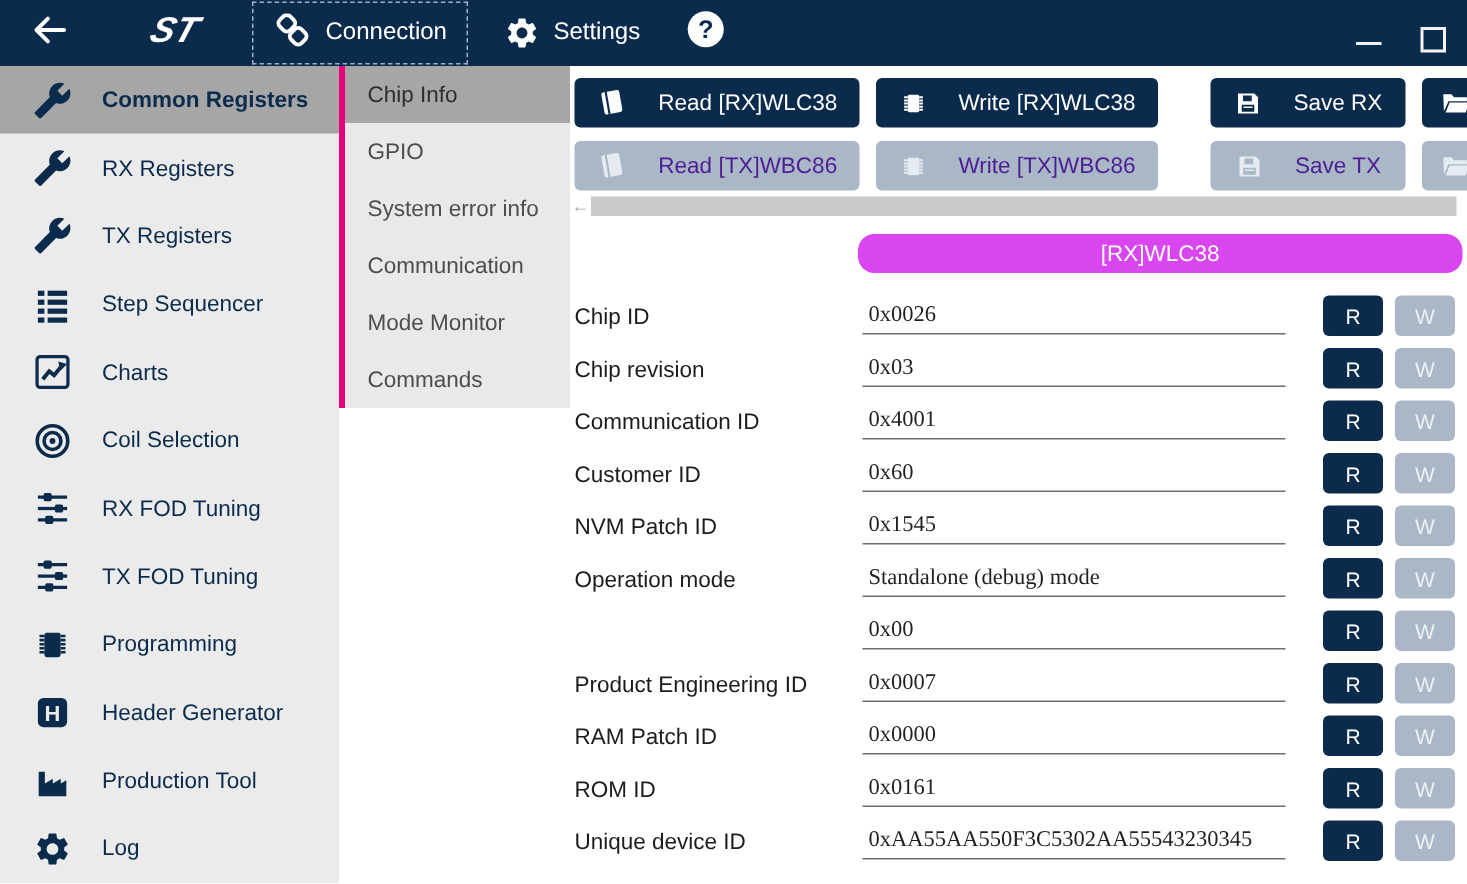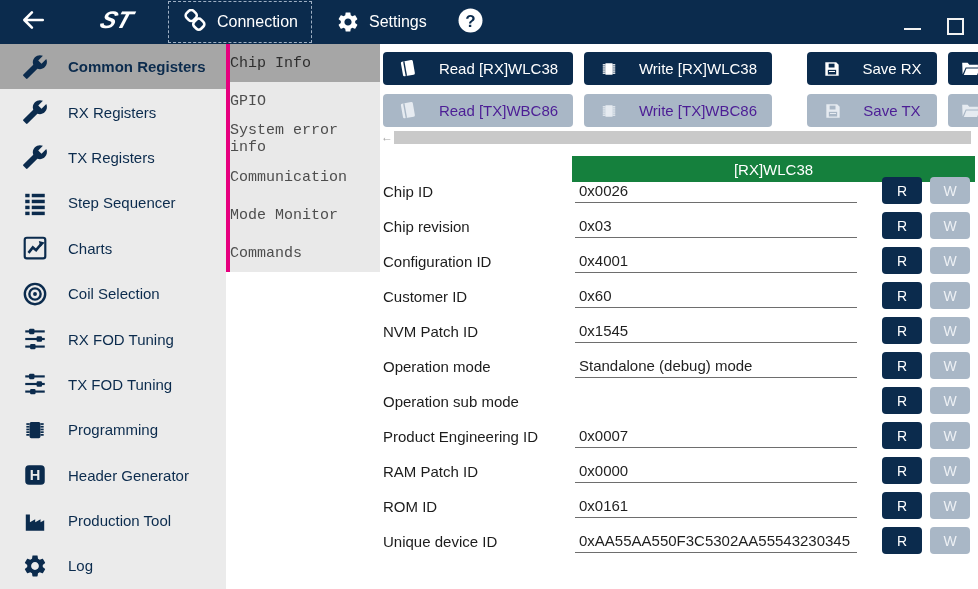--- a/index.html
+++ b/index.html
@@ -22,22 +22,22 @@
   .app { display: flex; height: 545px; }
   .sidebar { width: 226px; background: #ebebeb; flex-shrink: 0; }
   .side-item { height: 45.4px; display: flex; align-items: center; padding-left: 22px; gap: 20px; cursor: pointer; }
   .side-item .lbl { font-size: 15px; color: #0b2b4d; }
   .side-item.selected { background: #a6a6a6; }
   .side-item.selected .lbl { font-weight: bold; }
   .side-item svg { flex-shrink: 0; }
 
   .subwrap { width: 154px; flex-shrink: 0; background: #ffffff; }
   .subbar { border-left: 4px solid #e6007e; background: #e9e9e9; height: 228px; }
-  .sub-item { height: 38px; display: flex; align-items: center; 
-    font-size: 15px; color: #4d4d4d; cursor: pointer; font-family: Liberation Mono, monospace; }
+  .sub-item { height: 38px; display: flex; align-items: center; padding-left: 15px;
+    font-size: 15px; color: #4d4d4d; cursor: pointer; }
   .sub-item.selected { background: #a6a6a6; color: #2e2e2e; }
 
   
   .main { position: relative; width: 598px; background: #fff; }
   .btnrow { position: absolute; left: 3px; display: flex; gap: 11px; }
   .row1 { top: 8px; } .row2 { top: 50px; }
   .btn { height: 33px; border-radius: 4px; background: #0b2b4d; color: #fff;
     display: flex; align-items: center; justify-content: center; gap: 20px;
     font-size: 15px; cursor: pointer; flex-shrink: 0; }
   .btn.disabled { background: #a9b7c6; color: #4c1d95; }
@@ -48,28 +48,28 @@
   .btn svg .cut { fill: #0b2b4d; }
   .btn.disabled svg .cut { fill: #a9b7c6; }
   .w190 { width: 190px; } .w188 { width: 188px; } .w130 { width: 130px; margin-left: 24px; }
   .btn.clipped { width: 130px; justify-content: flex-start; padding-left: 12px; }
 
   .hscroll { position: absolute; top: 87px; left: 0; width: 592px; height: 13px; display: flex; align-items: center; }
   .hs-arrow { width: 14px; color: #a6a6a6; font-size: 12px; line-height: 13px; text-align: center; cursor: pointer; }
   .hs-track { height: 13px; width: 577px; background: #c9c9c9; cursor: pointer; }
 
   .colheader { position: absolute; top: 112px; left: 192px; width: 403px; height: 26px;
-    background: #15803d; color: #fff; font-size: 15px; display: flex; align-items: center; justify-content: center; }
-
-  .rows { position: absolute; top: 132px; left: 0; width: 598px; }
+    background: #d946ef; color: #fff; font-size: 15px; display: flex; align-items: center; justify-content: center; border-radius: 11px; }
+
+  .rows { position: absolute; top: 152px; left: 0; width: 598px; }
   .reg-row { position: relative; height: 35px; }
   .reg-label { position: absolute; left: 3px; top: 7px; font-size: 15px; color: #1c1c1c; }
   .reg-field { position: absolute; left: 195px; top: 0; width: 282px; height: 27px;
     border-bottom: 1px solid #6e6e6e; font-size: 15px; color: #1f1f1f; cursor: text; }
-  .reg-field span { display: block; width: 100%; padding: 6px 0 0 4px; white-space: nowrap; overflow: hidden; }
+  .reg-field span { display: block; width: 100%; padding: 6px 0 0 4px; white-space: nowrap; overflow: hidden; font-family: Liberation Serif, serif; }
   .rw { position: absolute; top: 1px; height: 27px; border-radius: 4px; font-size: 14px;
     display: flex; align-items: center; justify-content: center; cursor: pointer; }
   .rbtn { left: 502px; width: 40px; background: #0b2b4d; color: #fff; }
   .wbtn { left: 550px; width: 40px; background: #a9b7c6; color: #eef1f5; }
 </style>
 </head>
 <body>
 
 <div class="titlebar">
   <span class="back">
@@ -374,21 +374,21 @@
       <div class="reg-row">
         <span class="reg-label">Chip revision</span>
         <div class="reg-field">
             <span>0x03</span>
           </div>
         <div class="rw rbtn">R</div>
         <div class="rw wbtn">W</div>
       </div>
 
       <div class="reg-row">
-        <span class="reg-label">Configuration ID</span>
+        <span class="reg-label">Communication ID</span>
         <div class="reg-field">
             <span>0x4001</span>
           </div>
         <div class="rw rbtn">R</div>
         <div class="rw wbtn">W</div>
       </div>
 
       <div class="reg-row">
         <span class="reg-label">Customer ID</span>
         <div class="reg-field">
@@ -410,21 +410,23 @@
       <div class="reg-row">
         <span class="reg-label">Operation mode</span>
         <div class="reg-field">
             <span>Standalone (debug) mode</span>
           </div>
         <div class="rw rbtn">R</div>
         <div class="rw wbtn">W</div>
       </div>
 
       <div class="reg-row">
-        <span class="reg-label">Operation sub mode</span>
+        <div class="reg-field">
+            <span>0x00</span>
+          </div>
         <div class="rw rbtn">R</div>
         <div class="rw wbtn">W</div>
       </div>
 
       <div class="reg-row">
         <span class="reg-label">Product Engineering ID</span>
         <div class="reg-field">
             <span>0x0007</span>
           </div>
         <div class="rw rbtn">R</div>

